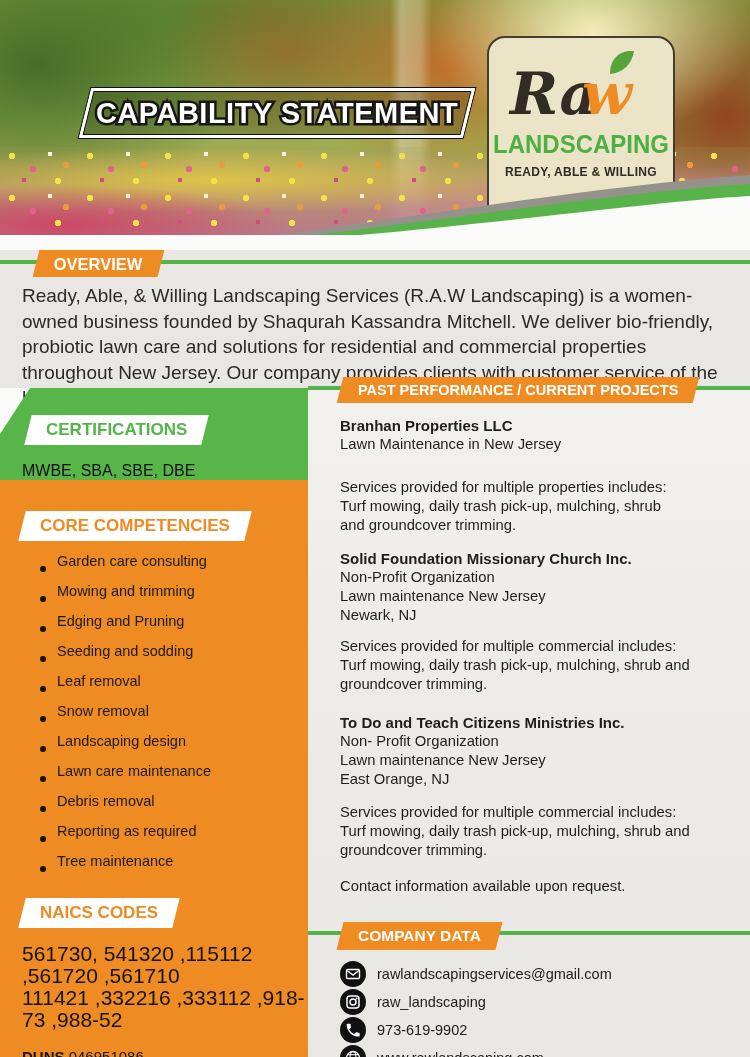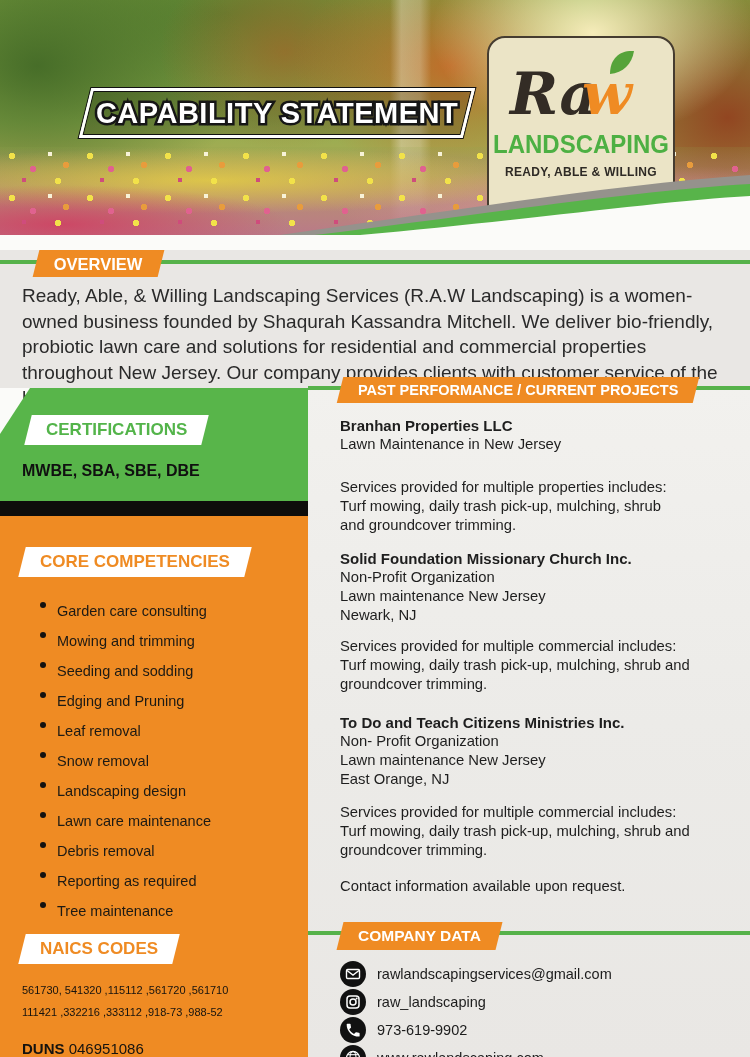--- a/index.html
+++ b/index.html
@@ -66,30 +66,30 @@
   .overview .badge{position:absolute;left:36px;top:0;height:17px;}
   .overview p{margin:0;position:absolute;left:22px;top:33px;width:706px;
     font-size:19px;line-height:25.5px;color:#2a2a2a;}
 
   
   .columns{display:flex;height:669px;}
   .left-col{width:308px;display:flex;flex-direction:column;}
   .green-block{height:114px;background:#58b54a;box-sizing:border-box;padding-top:27px;
     clip-path:polygon(0 46px,30px 0,100% 0,100% 100%,0 100%);}
   .green-block .badge{margin-left:28px;}
-  .certs-line{margin:17px 0 0 22px;font-size:16px;font-weight:700;color:#101010;}
+  .certs-line{margin:17px 0 0 22px;font-size:16px;font-weight:400;color:#101010;}
   .black-band{height:15px;background:#0e0d0b;}
   .orange-block{flex:1;background:#ef8b23;box-sizing:border-box;padding-top:31px;}
   .orange-block .badge{margin-left:22px;}
   .bullets{list-style:none;margin:12px 0 0 0;padding:0;}
-  .bullets li{height:30px;display:flex;align-items:flex-end;font-size:14.5px;color:#1d1a14;padding-left:40px;position:relative;}
+  .bullets li{height:30px;display:flex;align-items:flex-start;font-size:14.5px;color:#1d1a14;padding-left:40px;position:relative;}
   .bullets li::before{content:"";position:absolute;left:40px;top:13px;width:6px;height:6px;border-radius:50%;background:#141210;}
   .bullets li span{padding-left:17px;}
   .naics-badge{margin-top:15px;}
-  .naics-lines{margin:15px 0 0 22px;font-size:11px;color:#15130f;line-height:22px;}
+  .naics-lines{margin:15px 0 0 22px;font-size:21px;color:#15130f;line-height:22px;}
   .duns-line{margin:17px 0 0 22px;font-size:15px;color:#15130f;}
   .duns-line b{font-weight:800;}
 
   
   .right-col{flex:1;background:linear-gradient(180deg,#f2f1ee 0%,#ecebe8 50%,#e9e7e4 100%);position:relative;}
   .rule-row{position:relative;height:26px;margin-top:-11px;}
   .rule-row .rule{position:absolute;left:0;right:0;top:9px;height:4px;background:#56b24a;z-index:1;}
   .rule-row .badge{position:absolute;left:32px;top:0;}
   .rule-row .badge>span{font-size:14.5px;}
   .rule-row.company{height:26px;margin-top:26px;}
@@ -161,24 +161,24 @@
           <span>CORE COMPETENCIES</span>
         </div>
         <ul class="bullets">
           <li>
               <span>Garden care consulting</span>
             </li>
           <li>
               <span>Mowing and trimming</span>
             </li>
           <li>
+              <span>Edging and Pruning</span>
+            </li>
+          <li>
               <span>Seeding and sodding</span>
-            </li>
-          <li>
-              <span>Edging and Pruning</span>
             </li>
           <li>
               <span>Leaf removal</span>
             </li>
           <li>
               <span>Snow removal</span>
             </li>
           <li>
               <span>Landscaping design</span>
             </li>

